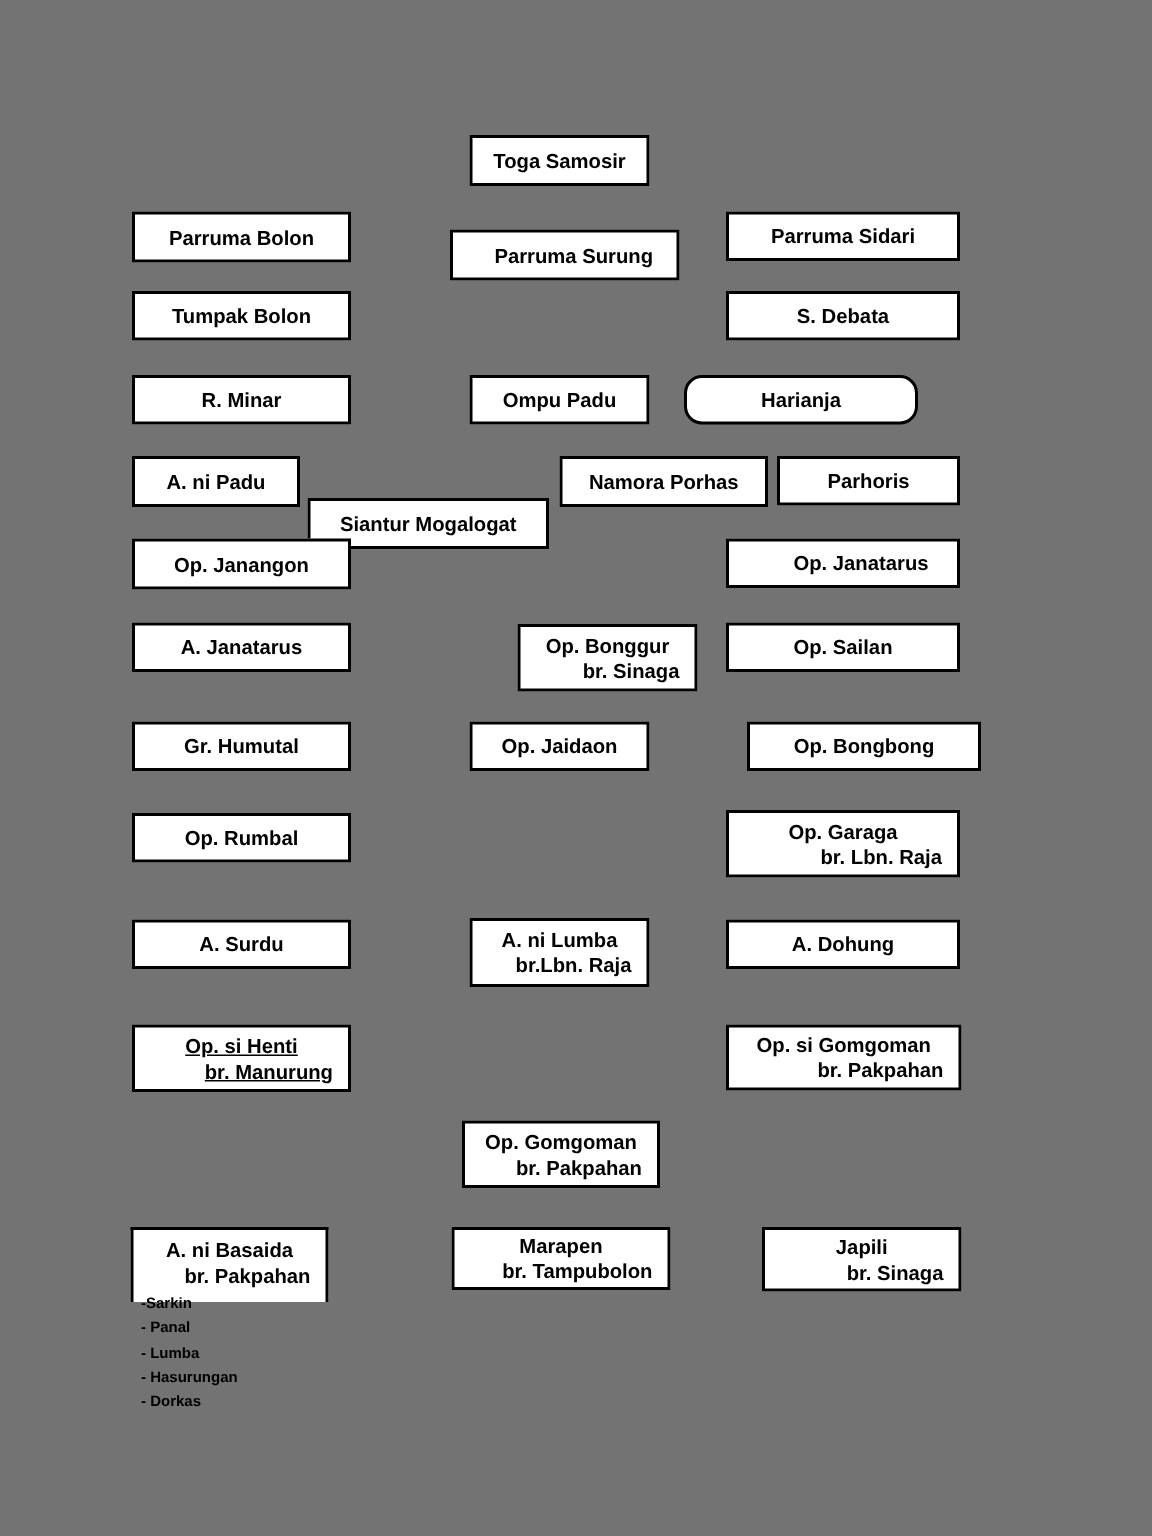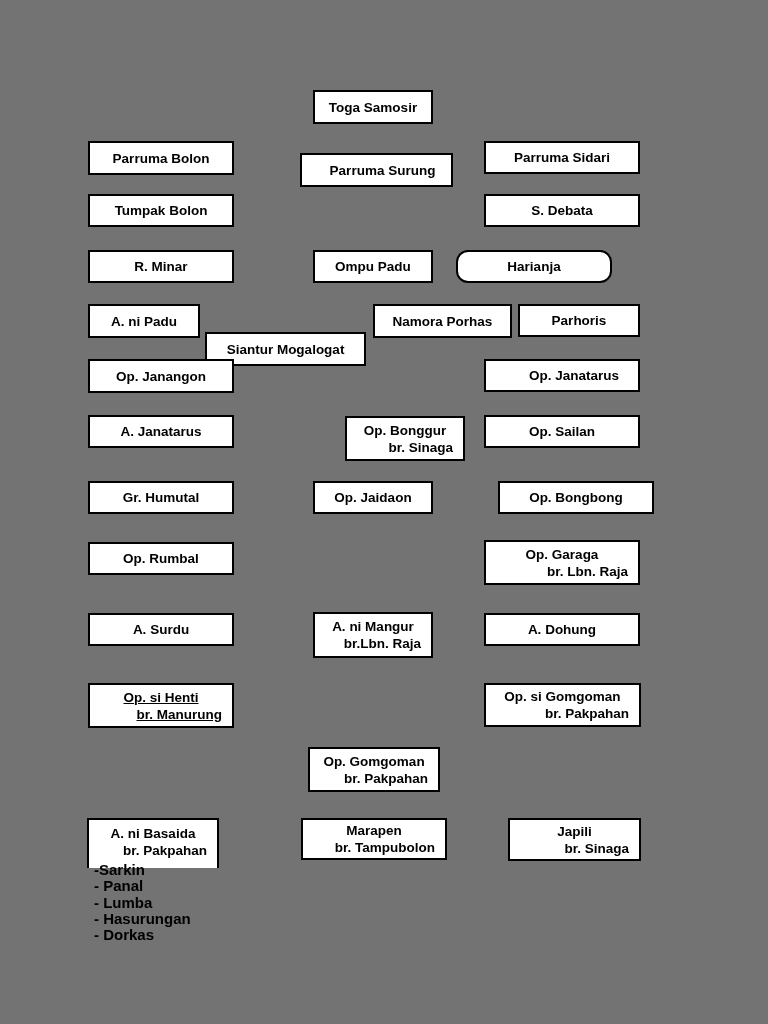--- a/index.html
+++ b/index.html
@@ -24,21 +24,21 @@
     font-size:13.5px;
     line-height:17px;
     color:#000000;
   }
   .box .l1 { text-align:center; padding:0 4px; }
   .box .l2 { text-align:right; padding-right:10px; }
   .box.open-bottom { border-bottom:none; }
   .children-list {
     position:absolute;
     font-weight:bold;
-    font-size:15px;
+    font-size:10px;
     line-height:16.3px;
     color:#000000;
   }
 </style>
 </head>
 <body>
 
 <div class="page">
 
   <div class="box" style="left:313px;top:90px;width:120px;height:34px;">
@@ -118,21 +118,21 @@
   </div>
   <div class="box" style="left:484px;top:540px;width:156px;height:45px;">
     <div class="l1">Op. Garaga</div>
     <div class="l2">br. Lbn. Raja</div>
   </div>
 
   <div class="box" style="left:88px;top:613px;width:146px;height:33px;">
     <div class="l1">A. Surdu</div>
   </div>
   <div class="box" style="left:313px;top:612px;width:120px;height:46px;">
-    <div class="l1">A. ni Mangur</div>
+    <div class="l1">A. ni Lumba</div>
     <div class="l2">br.Lbn. Raja</div>
   </div>
   <div class="box" style="left:484px;top:613px;width:156px;height:33px;">
     <div class="l1">A. Dohung</div>
   </div>
 
   <div class="box" style="left:88px;top:683px;width:146px;height:45px;text-decoration:underline;">
     <div class="l1">Op. si Henti</div>
     <div class="l2">br. Manurung</div>
   </div>

